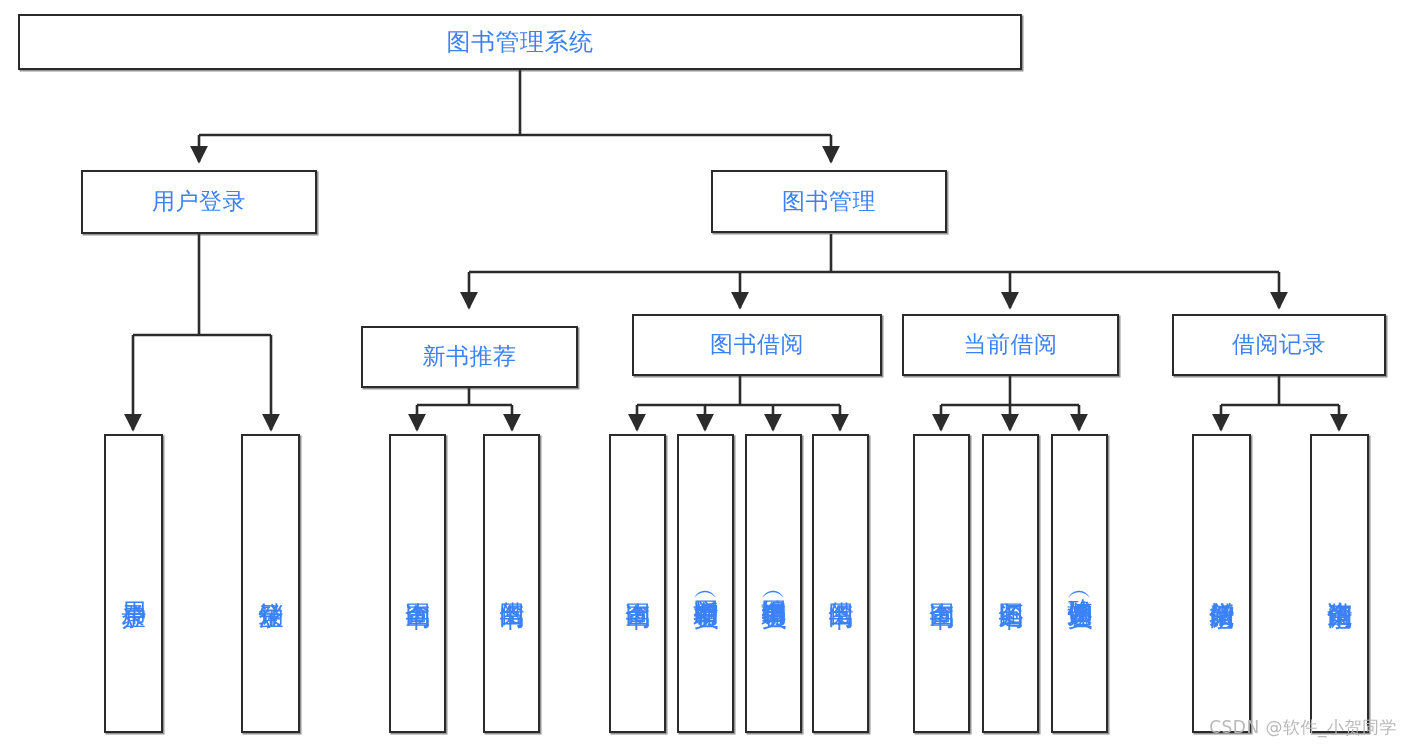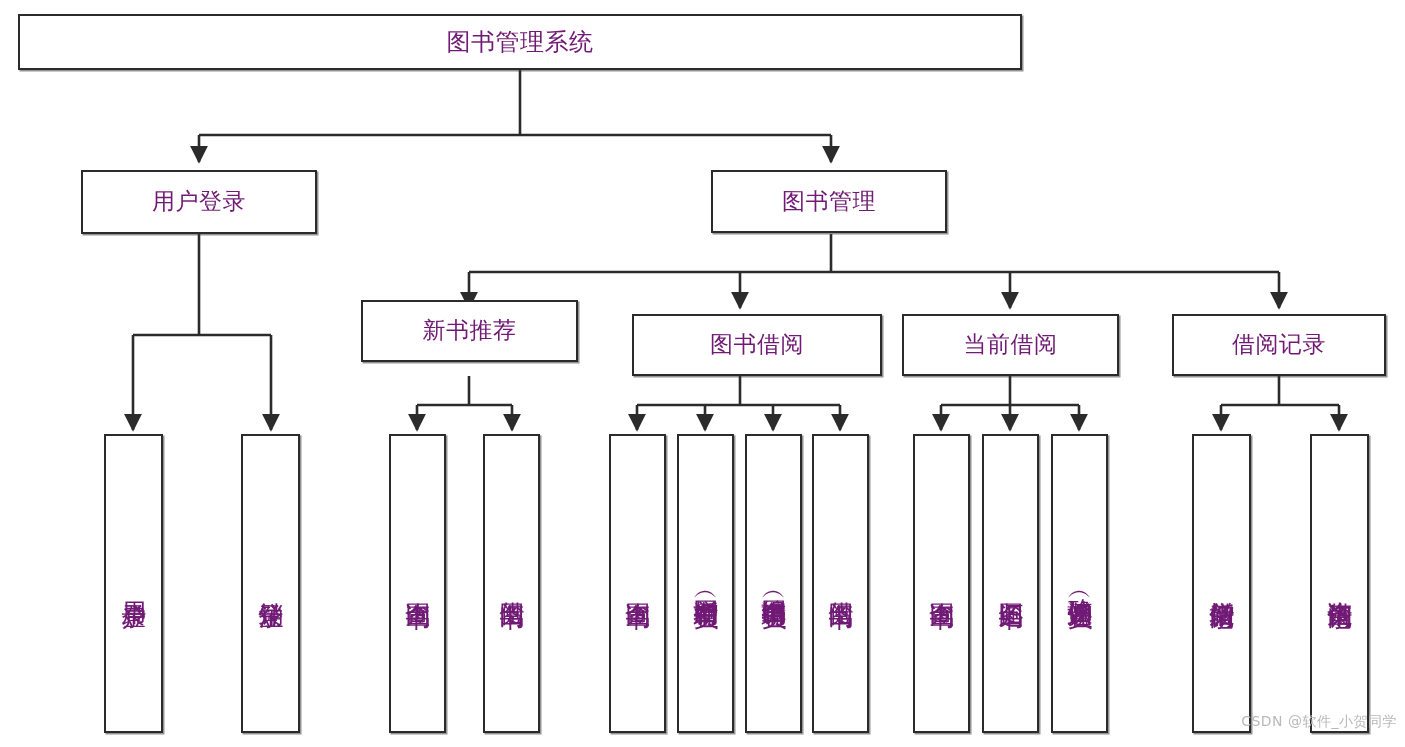--- a/index.html
+++ b/index.html
@@ -27,21 +27,21 @@
     pointer-events: none;
   }
   .node {
     position: absolute;
     box-sizing: border-box;
     border: 2px solid #2b2b2b;
     background: #ffffff;
     display: flex;
     align-items: center;
     justify-content: center;
-    color: #701a75;
+    color: #3b82f6;
     box-shadow: 1.5px 1.5px 0 rgba(60,60,60,0.55);
   }
   .node .label {
     display: block;
     text-align: center;
     line-height: 1.18;
     letter-spacing: 0.5px;
   }
   
   .node.h .label {
@@ -59,22 +59,22 @@
     text-orientation: upright;
     font-size: 25px;
     line-height: 1.12;
     letter-spacing: 1px;
     max-height: 100%;
     white-space: pre-line;
   }
   .watermark {
     position: absolute;
     right: 8px;
-    bottom: 16px;
-    font-size: 14px;
+    bottom: 8px;
+    font-size: 17px;
     color: #b9b9b9;
     letter-spacing: 0.5px;
     white-space: nowrap;
     user-select: none;
   }
 </style>
 </head>
 <body>
 
 <div id="canvas">
@@ -133,21 +133,21 @@
     <span class="label">图书管理系统</span>
   </div>
 
   <div class="node h" style="left:81px; top:170px; width:236px; height:64px;">
     <span class="label">用户登录</span>
   </div>
   <div class="node h" style="left:711px; top:170px; width:236px; height:63px;">
     <span class="label">图书管理</span>
   </div>
 
-  <div class="node h" style="left:361px; top:300px; width:217px; height:62px;">
+  <div class="node h" style="left:361px; top:326px; width:217px; height:62px;">
     <span class="label">新书推荐</span>
   </div>
   <div class="node h" style="left:632px; top:314px; width:250px; height:62px;">
     <span class="label">图书借阅</span>
   </div>
   <div class="node h" style="left:902px; top:314px; width:217px; height:62px;">
     <span class="label">当前借阅</span>
   </div>
   <div class="node h" style="left:1172px; top:314px; width:214px; height:62px;">
     <span class="label">借阅记录</span>

